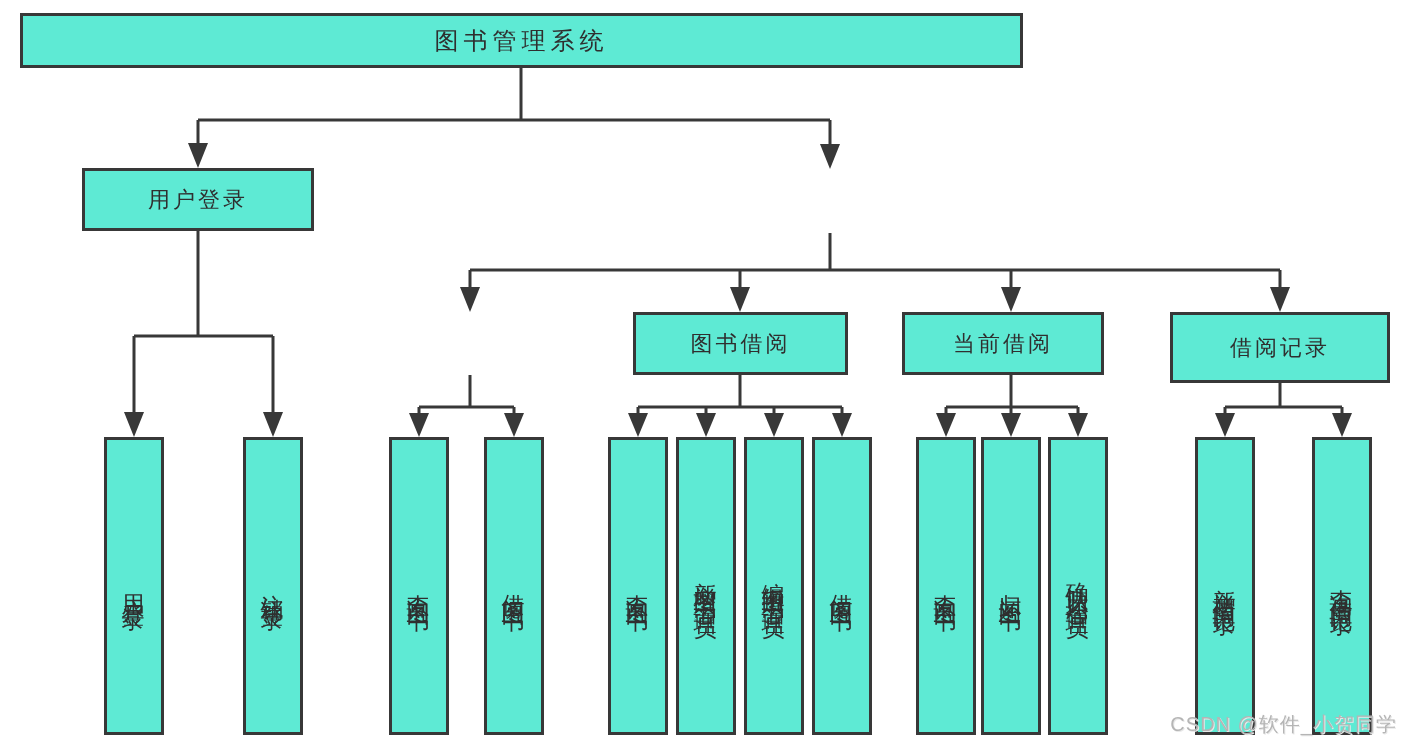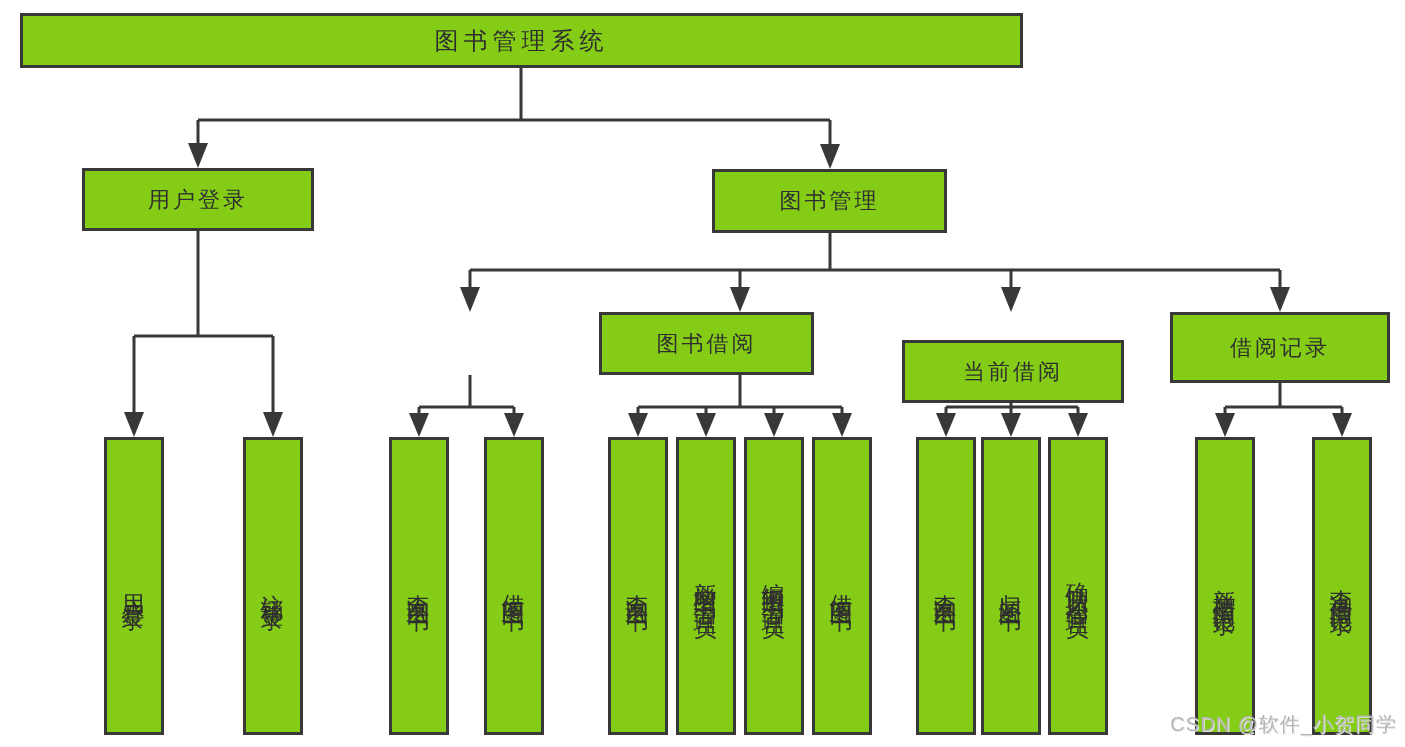--- a/index.html
+++ b/index.html
@@ -8,21 +8,21 @@
     background: var(--background, #ffffff);
     font-family: "Liberation Sans", "DejaVu Sans", sans-serif;
     position: relative; overflow: hidden;
   }
   .canvas { position: absolute; left: 0; top: 0; width: 1405px; height: 747px; }
   svg.connectors { position: absolute; left: 0; top: 0; pointer-events: none; }
   .connectors path { stroke: var(--line, #383838); stroke-width: 3; fill: none; }
   .connectors polygon { fill: var(--line, #383838); }
   .node {
     position: absolute; box-sizing: border-box;
-    background: #84cc16;
+    background: #5eead4;
     border: 3px solid var(--line, #383838);
     display: flex; align-items: center; justify-content: center;
     color: var(--text, #2f2f2f);
     text-align: center;
     white-space: nowrap;
   }
   .h-node { font-size: 22px; letter-spacing: 3px; }
   .root-node { font-size: 24px; letter-spacing: 5px; }
   .v-node {
     writing-mode: vertical-rl;
@@ -90,24 +90,23 @@
     <g>
       <path d="M1280 375 V407 M1225 407 H1342 M1225 407 V416 M1342 407 V416"></path>
       <polygon points="1215,413 1235,413 1225,437"></polygon>
       <polygon points="1332,413 1352,413 1342,437"></polygon>
     </g>
   </svg>
 
   <div class="node h-node root-node" style="left:20px; top:13px; width:1003px; height:55px;">图书管理系统</div>
 
   <div class="node h-node" style="left:82px; top:168px; width:232px; height:63px;">用户登录</div>
-  <div class="node h-node" style="left:712px; top:169px; width:235px; height:64px;">图书管理</div>
 
-  <div class="node h-node" style="left:599px; top:312px; width:215px; height:63px;">图书借阅</div>
-  <div class="node h-node" style="left:902px; top:312px; width:222px; height:63px;margin-top:28px;">当前借阅</div>
+  <div class="node h-node" style="left:633px; top:312px; width:215px; height:63px;">图书借阅</div>
+  <div class="node h-node" style="left:902px; top:312px; width:202px; height:63px;">当前借阅</div>
   <div class="node h-node" style="left:1170px; top:312px; width:220px; height:71px;">借阅记录</div>
 
   <div class="node v-node" style="left:104px; top:437px; width:60px; height:298px;">用户登录</div>
   <div class="node v-node" style="left:243px; top:437px; width:60px; height:298px;">注销登录</div>
 
   <div class="node v-node" style="left:389px; top:437px; width:60px; height:298px;">查询图书</div>
   <div class="node v-node" style="left:484px; top:437px; width:60px; height:298px;">借阅图书</div>
 
   <div class="node v-node" style="left:608px; top:437px; width:60px; height:298px;">查询图书</div>
   <div class="node v-node" style="left:676px; top:437px; width:60px; height:298px;">新增图书（管理员）</div>

